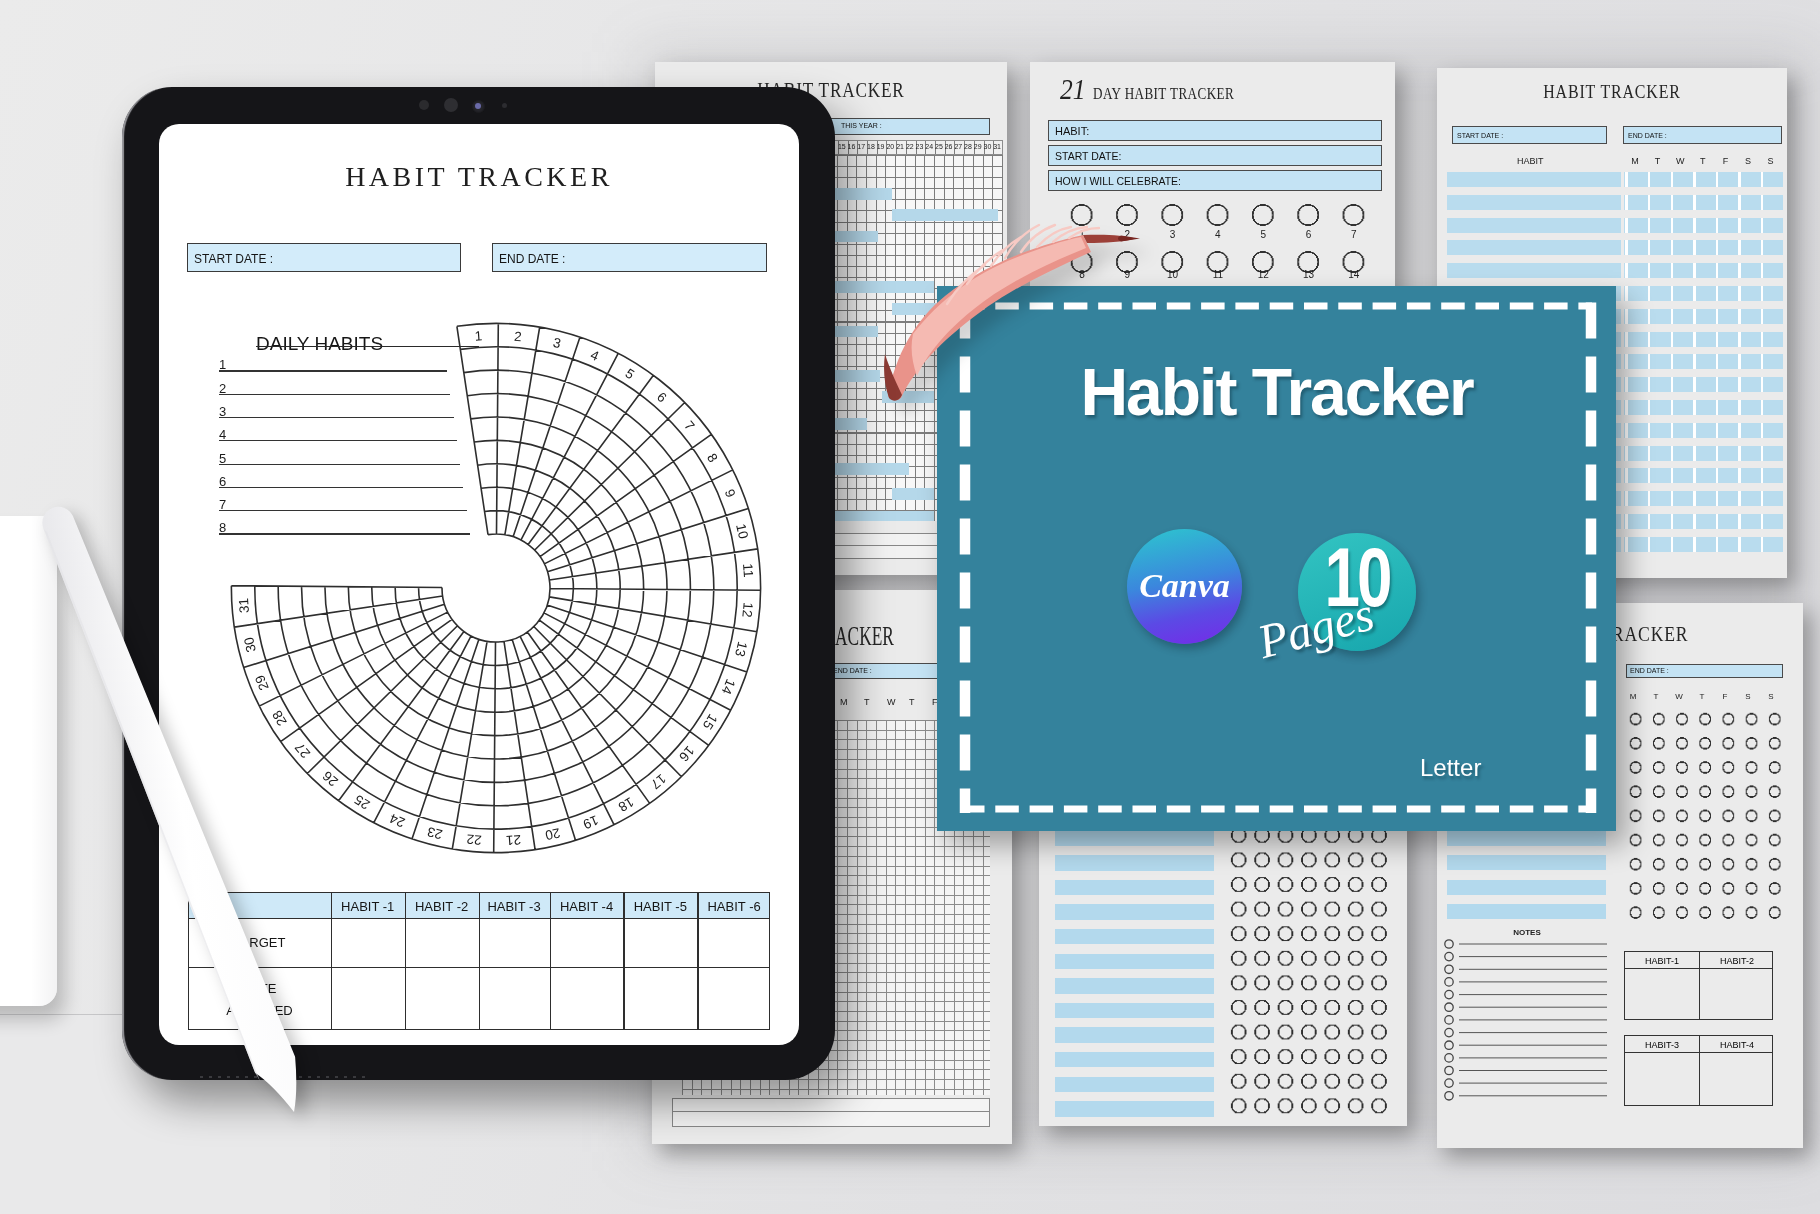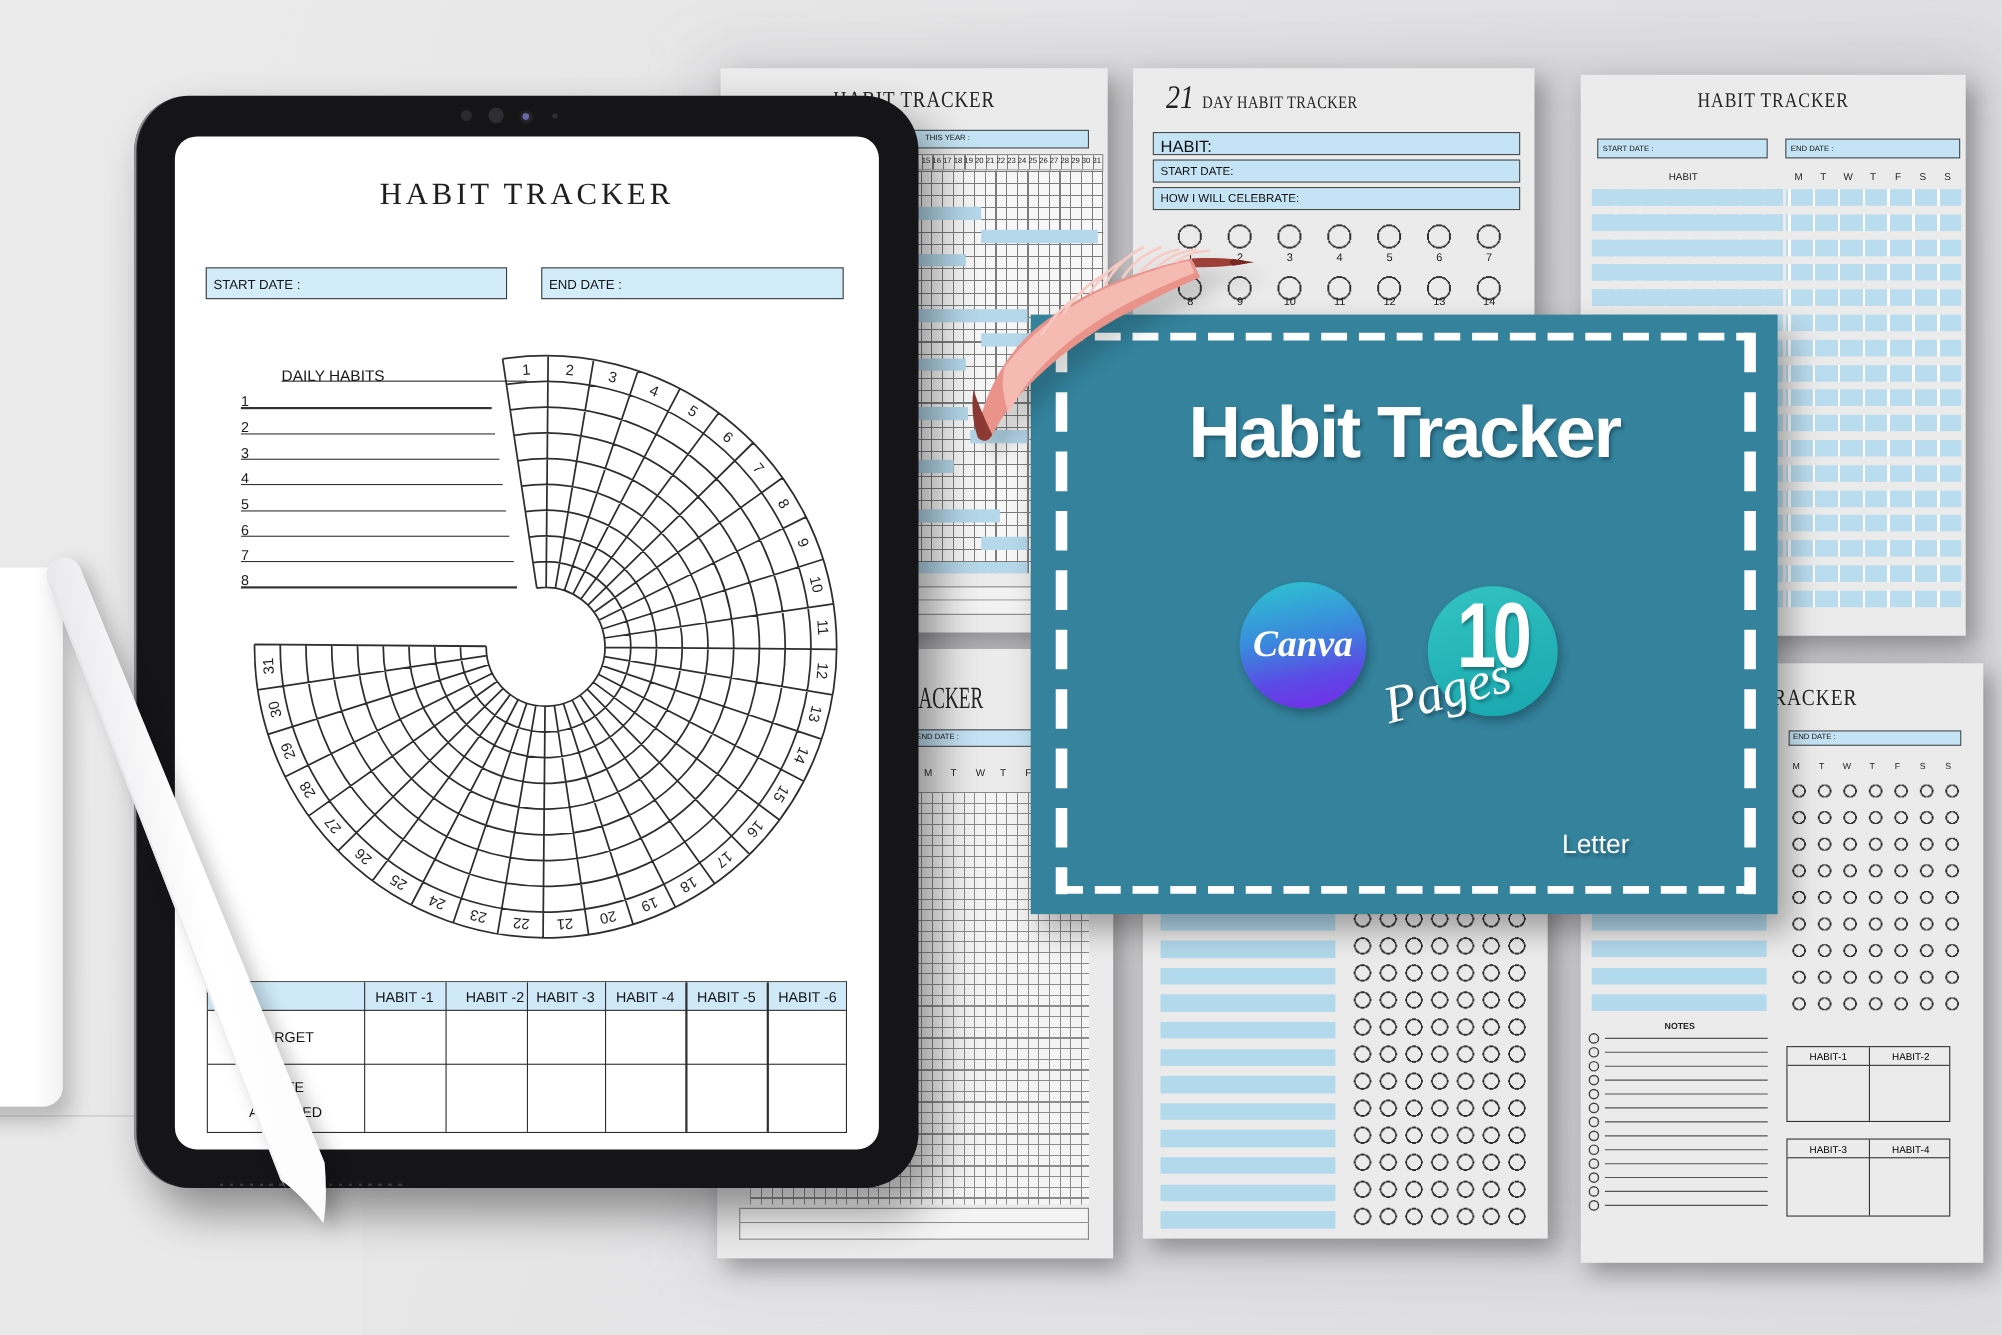--- a/index.html
+++ b/index.html
@@ -111,21 +111,21 @@
   <div style="position:absolute;left:20px;top:522px;width:318px;height:15px;border:1px solid #888;border-top:none;background:#f4f4f4"></div>
 </div>
 
 <div class="page" style="left:1030px;top:62px;width:365px;height:530px">
 
   <div style="position:absolute;left:30px;top:10px;font-family:'Liberation Serif',serif;font-style:italic;font-size:30px;color:#222;transform:scaleX(0.85);transform-origin:0 0">21</div>
 
   <div style="position:absolute;left:63px;top:23px;font-family:'Liberation Serif',serif;font-size:16px;letter-spacing:0.5px;color:#262626;transform:scaleX(0.82);transform-origin:0 0;white-space:nowrap">DAY HABIT TRACKER</div>
 
   <div class="bar" style="left:18px;top:58px;width:334px;height:21px">
-        <div style="margin:5px 0 0 6px;font-size:15px">HABIT:</div>
+        <div style="margin:5px 0 0 6px;font-size:11px">HABIT:</div>
       </div>
 
   <div class="bar" style="left:18px;top:83px;width:334px;height:21px">
         <div style="margin:5px 0 0 6px;font-size:10.5px">START DATE:</div>
       </div>
 
   <div class="bar" style="left:18px;top:108px;width:334px;height:21px">
         <div style="margin:5px 0 0 6px;font-size:10.5px">HOW I WILL CELEBRATE:</div>
       </div>
 
@@ -349,21 +349,21 @@
   <div class="screen">
 
     <div style="position:absolute;left:0;top:37px;width:100%;text-align:center;font-family:'Liberation Serif',serif;font-size:28px;letter-spacing:3.5px;color:#1f1f1f">HABIT TRACKER</div>
 
     <div style="position:absolute;left:28px;top:119px;width:274px;height:29px;background:#d3ecfa;border:1.6px solid #3a3a3a"></div>
     <div style="position:absolute;left:35px;top:128px;font-size:12px;color:#161616">START DATE :</div>
 
     <div style="position:absolute;left:333px;top:119px;width:275px;height:29px;background:#d3ecfa;border:1.6px solid #3a3a3a"></div>
     <div style="position:absolute;left:340px;top:128px;font-size:12px;color:#161616">END DATE :</div>
 
-    <div style="position:absolute;left:97px;top:209px;font-size:14px;color:#161616">DAILY HABITS</div>
+    <div style="position:absolute;left:97px;top:209px;font-size:19px;color:#161616">DAILY HABITS</div>
     <div style="position:absolute;left:97px;top:221.5px;width:223px;height:1.6px;background:#2a2a2a"></div>
   </div>
 
   <div class="dh-num" style="left:97px;top:270.3px">1</div>
       <div class="dh-line" style="left:97px;top:283.3px;width:228px"></div>
       <div class="dh-num" style="left:97px;top:293.6px">2</div>
       <div class="dh-line" style="left:97px;top:306.6px;width:231px"></div>
       <div class="dh-num" style="left:97px;top:316.9px">3</div>
       <div class="dh-line" style="left:97px;top:329.9px;width:235px"></div>
       <div class="dh-num" style="left:97px;top:340.2px">4</div>
@@ -412,21 +412,21 @@
           <text x="36.0" y="338.8" transform="rotate(257.0 36.0 338.8)" text-anchor="middle" dominant-baseline="central">30</text>
           <text x="30.1" y="299.6" transform="rotate(266.0 30.1 299.6)" text-anchor="middle" dominant-baseline="central">31</text>
         </g>
       </svg>
 
   <div style="position:absolute;left:65.5px;top:805px;width:582.5px;height:138px;border:1.6px solid #2e2e2e">
 
     <div style="position:absolute;left:0;top:0;width:100%;height:26px;background:#cfe9f8;border-bottom:1.6px solid #2e2e2e"></div>
     <div style="position:absolute;left:0;top:6px;width:100%;font-size:13px;color:#161616">
           <span style="position:absolute;width:70px;text-align:center;left:144.2px">HABIT -1</span>
-          <span style="position:absolute;width:70px;text-align:right;left:218.1px">HABIT -2</span>
+          <span style="position:absolute;width:70px;text-align:center;left:218.1px">HABIT -2</span>
           <span style="position:absolute;width:70px;text-align:center;left:290.5px">HABIT -3</span>
           <span style="position:absolute;width:70px;text-align:center;left:363.0px">HABIT -4</span>
           <span style="position:absolute;width:70px;text-align:center;left:436.8px">HABIT -5</span>
           <span style="position:absolute;width:70px;text-align:center;left:510.6px">HABIT -6</span>
         </div>
 
     <div style="position:absolute;left:0;top:74px;width:100%;height:1.4px;background:#2e2e2e"></div>
 
     <div class="tcolx" style="left:142.3px"></div>
         <div class="tcolx" style="left:216.1px"></div>

